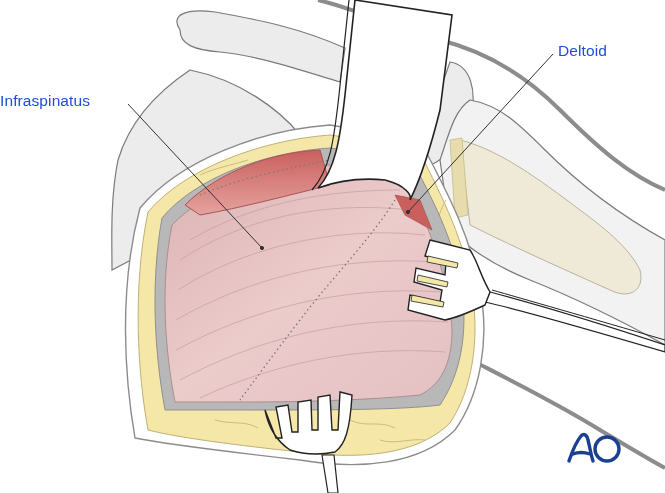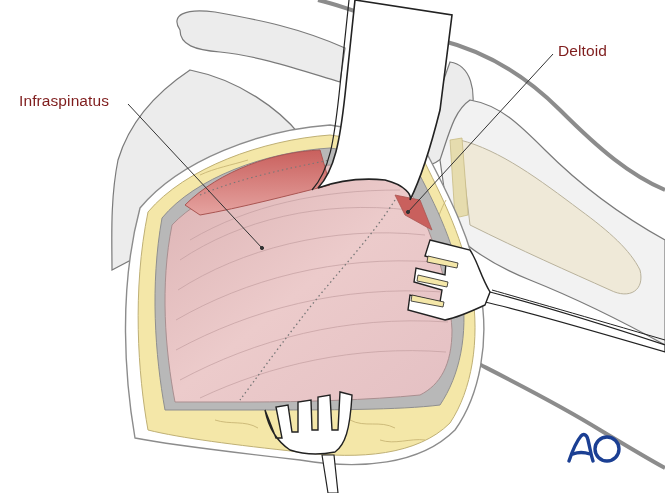--- a/index.html
+++ b/index.html
@@ -1,19 +1,19 @@
 <!DOCTYPE html>
 <html><head>
 <meta charset="utf-8">
 <style>
   html, body { margin: 0; padding: 0; background: #ffffff; }
   body { width: 665px; height: 493px; overflow: hidden; position: relative; font-family: "Liberation Sans", "DejaVu Sans", sans-serif; }
   #stage { position: absolute; left: 0; top: 0; width: 665px; height: 493px; }
-  .label { position: absolute; font-size: 15.5px; color: #7f1d1d; letter-spacing: 0.1px; white-space: nowrap; }
-  #lbl-infra { left: 19px; top: 92px; }
+  .label { position: absolute; font-size: 15.5px; color: #1d4ed8; letter-spacing: 0.1px; white-space: nowrap; }
+  #lbl-infra { left: 0; top: 92px; }
   #lbl-delt { left: 558px; top: 42px; }
   #ao-logo { position: absolute; left: 566px; top: 432px; width: 56px; height: 32px; }
 </style>
 </head>
 <body>
 
 <svg id="stage" viewBox="0 0 665 493" xmlns="http://www.w3.org/2000/svg">
   <defs>
     <linearGradient id="muscleGrad" x1="0" y1="0" x2="1" y2="1">
       <stop offset="0" stop-color="#dcb2b3"></stop>

